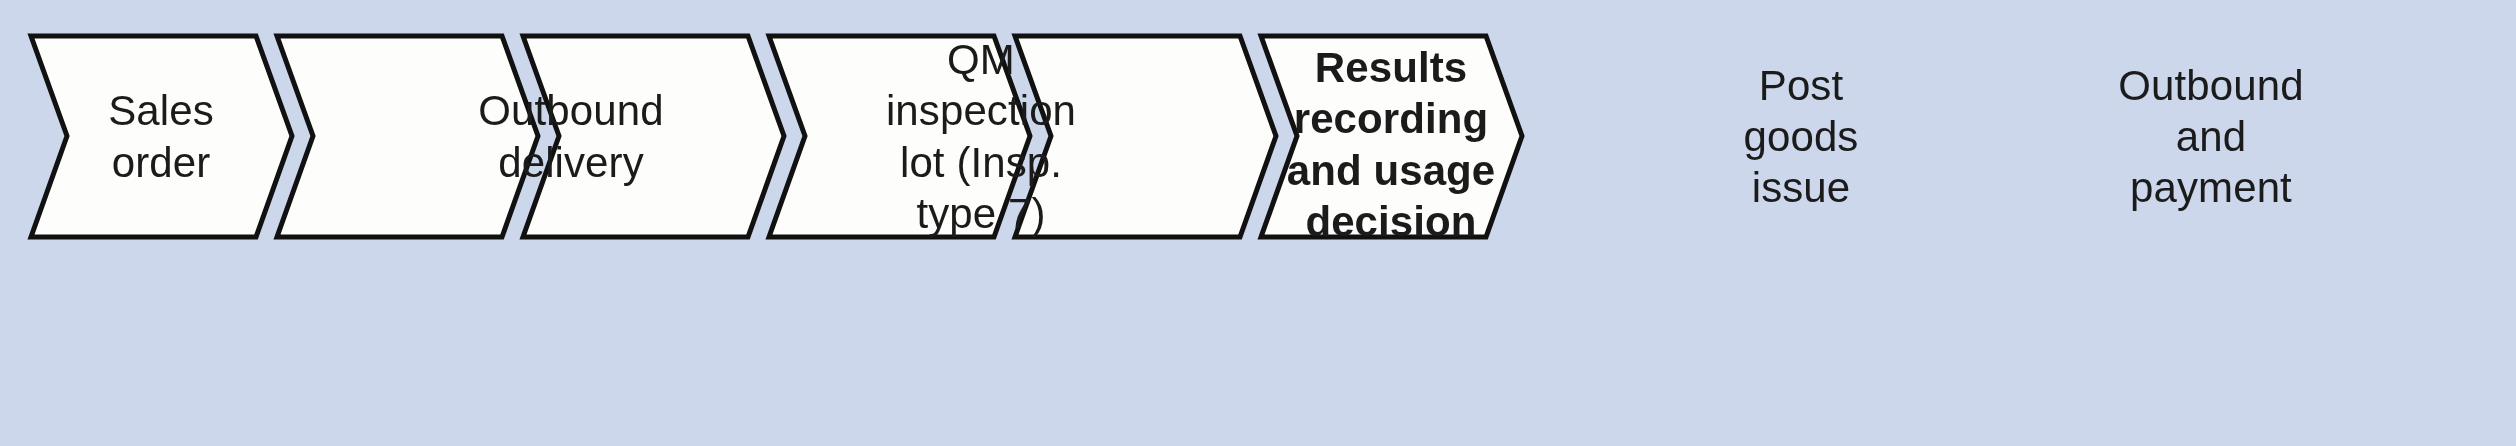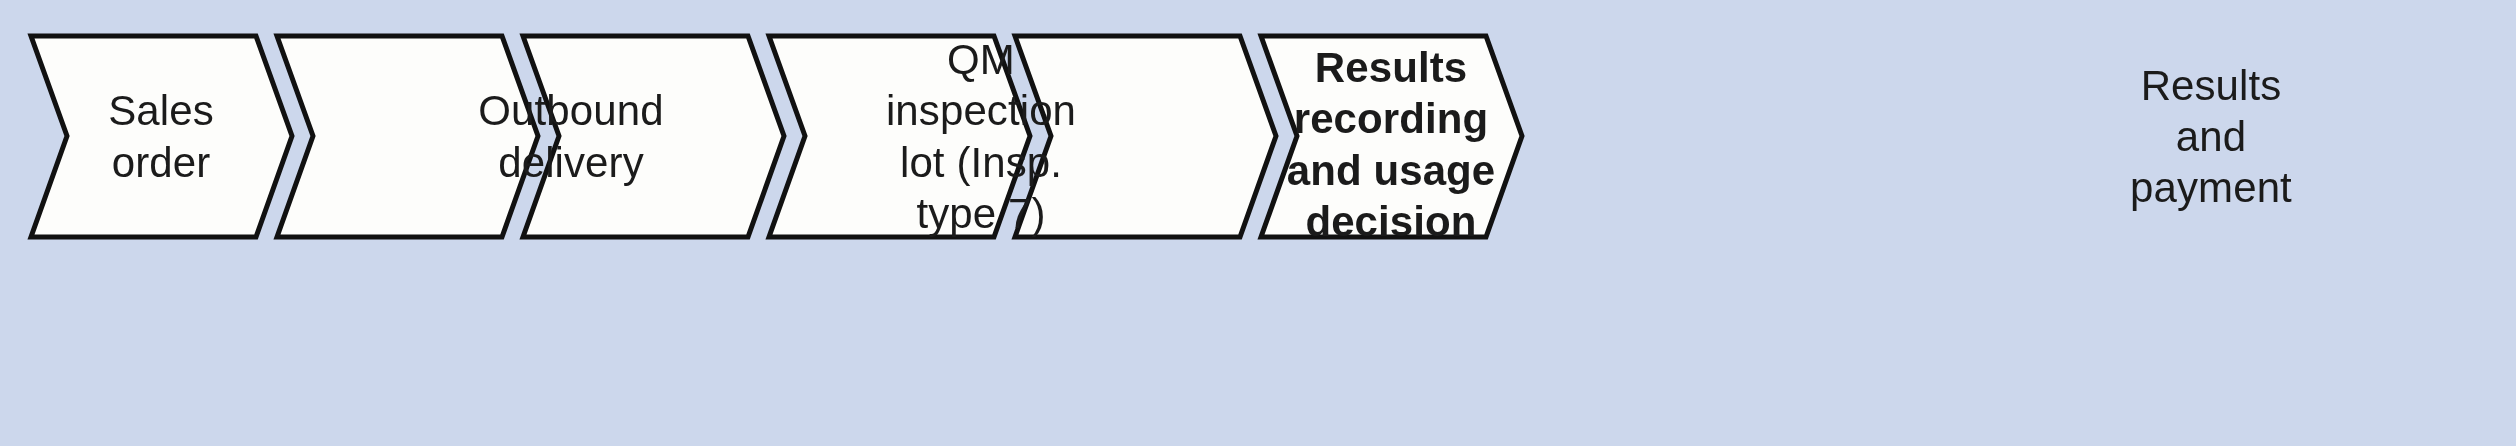--- a/index.html
+++ b/index.html
@@ -76,17 +76,20 @@
   <div class="step-label" style="left:874px; top:36px; width:214px; height:201px;">QM
 inspection
 lot (Insp.
 type 7)</div>
 
   <div class="step-label" style="left:1284px; top:44px; width:214px; height:201px;font-weight:bold;">Results
 recording
 and usage
 decision</div>
 
+  <div class="step-label" style="left:1694px; top:36px; width:214px; height:201px;">Post
+goods
+issue</div>
 
-  <div class="step-label" style="left:2104px; top:36px; width:214px; height:201px;">Results and
+  <div class="step-label" style="left:2104px; top:36px; width:214px; height:201px;">Outbound and
 payment</div>
 
 </div>
 
 </body></html>

